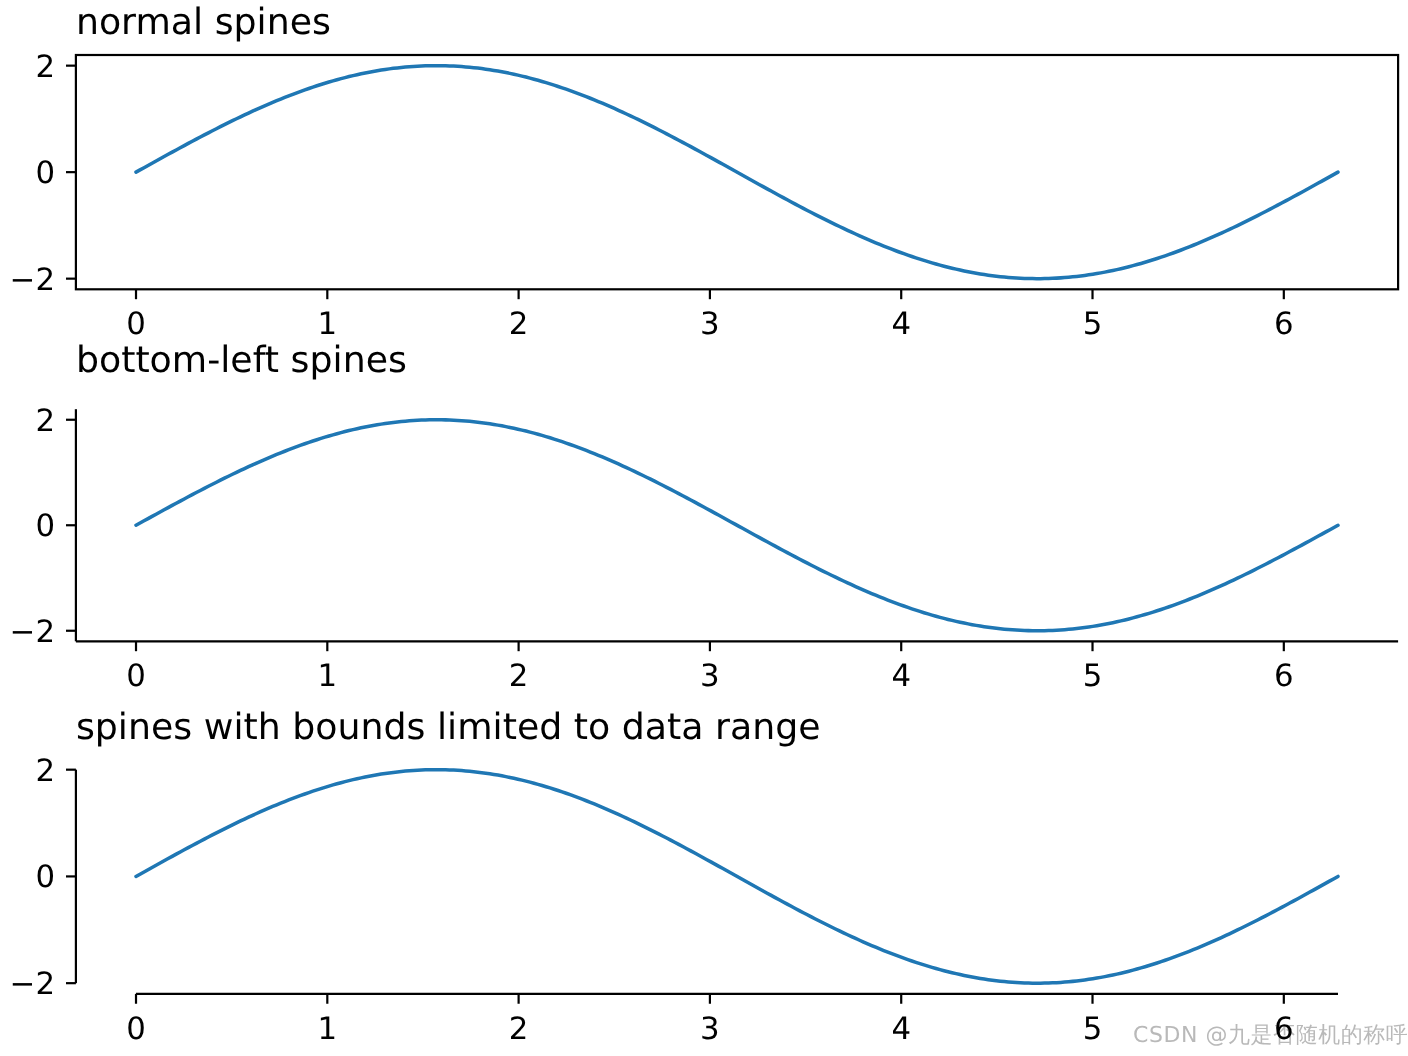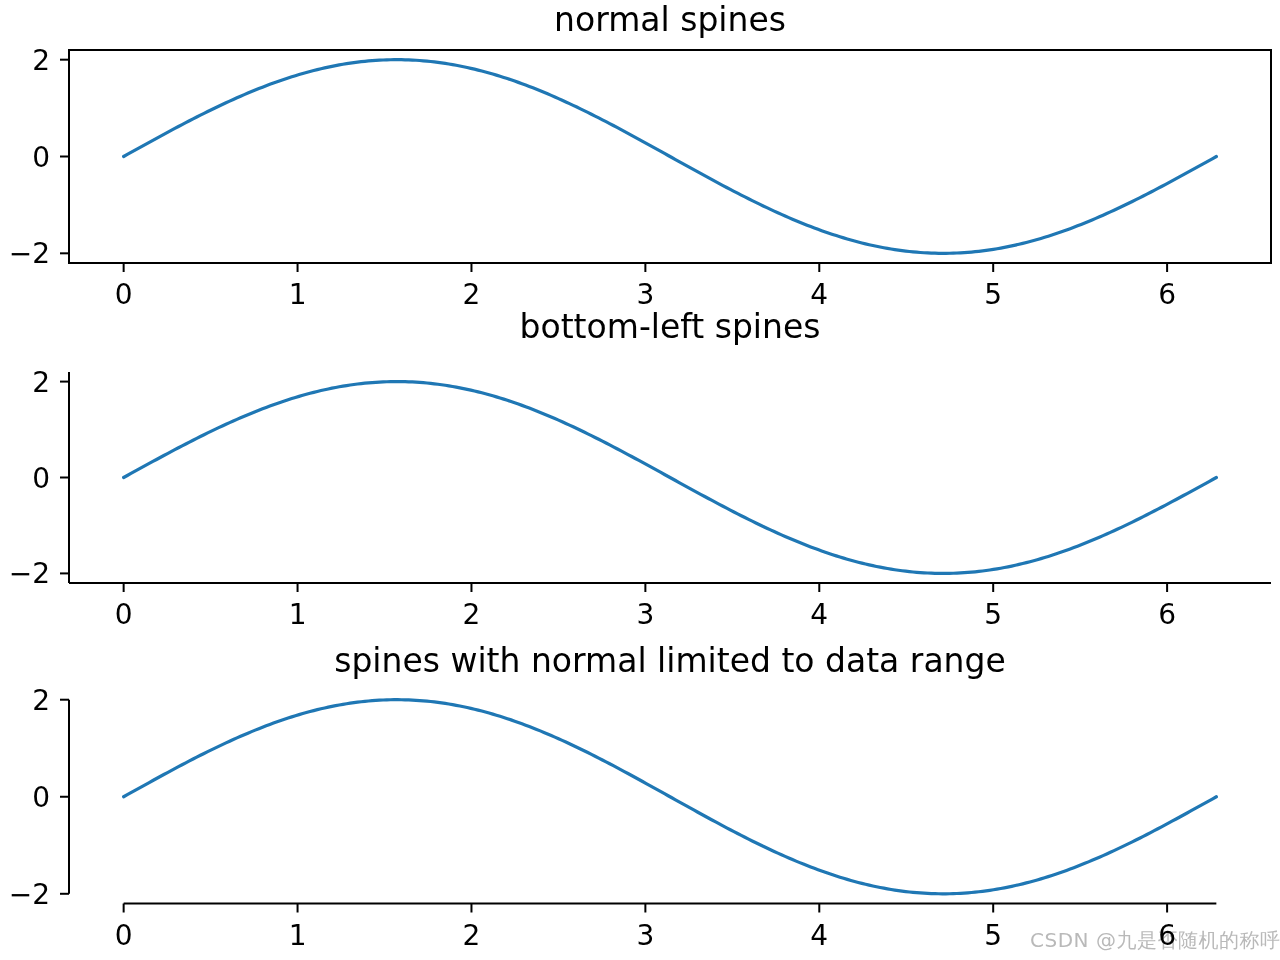--- a/index.html
+++ b/index.html
@@ -1,37 +1,37 @@
 <!DOCTYPE html>
 <html><head>
 <meta charset="utf-8">
 <style>
   html,body{margin:0;padding:0;}
   body{width:1280px;height:960px;font-family:"DejaVu Sans",sans-serif;}
   .figure{position:relative;width:1280px;height:960px;background:#ffffff;overflow:hidden;}
   .watermark{position:absolute;left:1030px;top:927px;font-size:20px;color:#b9b9b9;
              letter-spacing:0.5px;z-index:0;white-space:nowrap;}
   .plot-canvas{position:absolute;left:0;top:0;width:1280px;height:960px;z-index:1;pointer-events:none;}
-  .plot-title{position:absolute;left:69px;width:1202px;text-align:center;height:42px;line-height:42px;
+  .plot-title{position:absolute;left:69px;width:1202px;height:42px;line-height:42px;
               font-size:33px;color:#000;z-index:2;white-space:nowrap;}
   .title-1{top:-1px;}
   .title-2{top:306px;}
   .title-3{top:640px;}
   svg text{font-family:"DejaVu Sans",sans-serif;fill:#000000;}
   svg .tick-label{font-size:28px;}
 </style>
 </head>
 <body>
 
 <div class="figure">
   <div class="watermark">CSDN @九是否随机的称呼</div>
 
   <div class="plot-title title-1">normal spines</div>
   <div class="plot-title title-2">bottom-left spines</div>
-  <div class="plot-title title-3">spines with normal limited to data range</div>
+  <div class="plot-title title-3">spines with bounds limited to data range</div>
 
   <svg class="plot-canvas" viewBox="0 0 1280 960">
       <rect x="69" y="50" width="1202" height="213" fill="none" stroke="#000" stroke-width="2"></rect>
       <line stroke="#000" stroke-width="2" x1="123.64268765553561" y1="263" x2="123.64268765553561" y2="272"></line>
       <text x="123.64268765553561" y="304" text-anchor="middle" class="tick-label">0</text>
       <line stroke="#000" stroke-width="2" x1="297.55321488512067" y1="263" x2="297.55321488512067" y2="272"></line>
       <text x="297.55321488512067" y="304" text-anchor="middle" class="tick-label">1</text>
       <line stroke="#000" stroke-width="2" x1="471.4637421147057" y1="263" x2="471.4637421147057" y2="272"></line>
       <text x="471.4637421147057" y="304" text-anchor="middle" class="tick-label">2</text>
       <line stroke="#000" stroke-width="2" x1="645.3742693442907" y1="263" x2="645.3742693442907" y2="272"></line>

